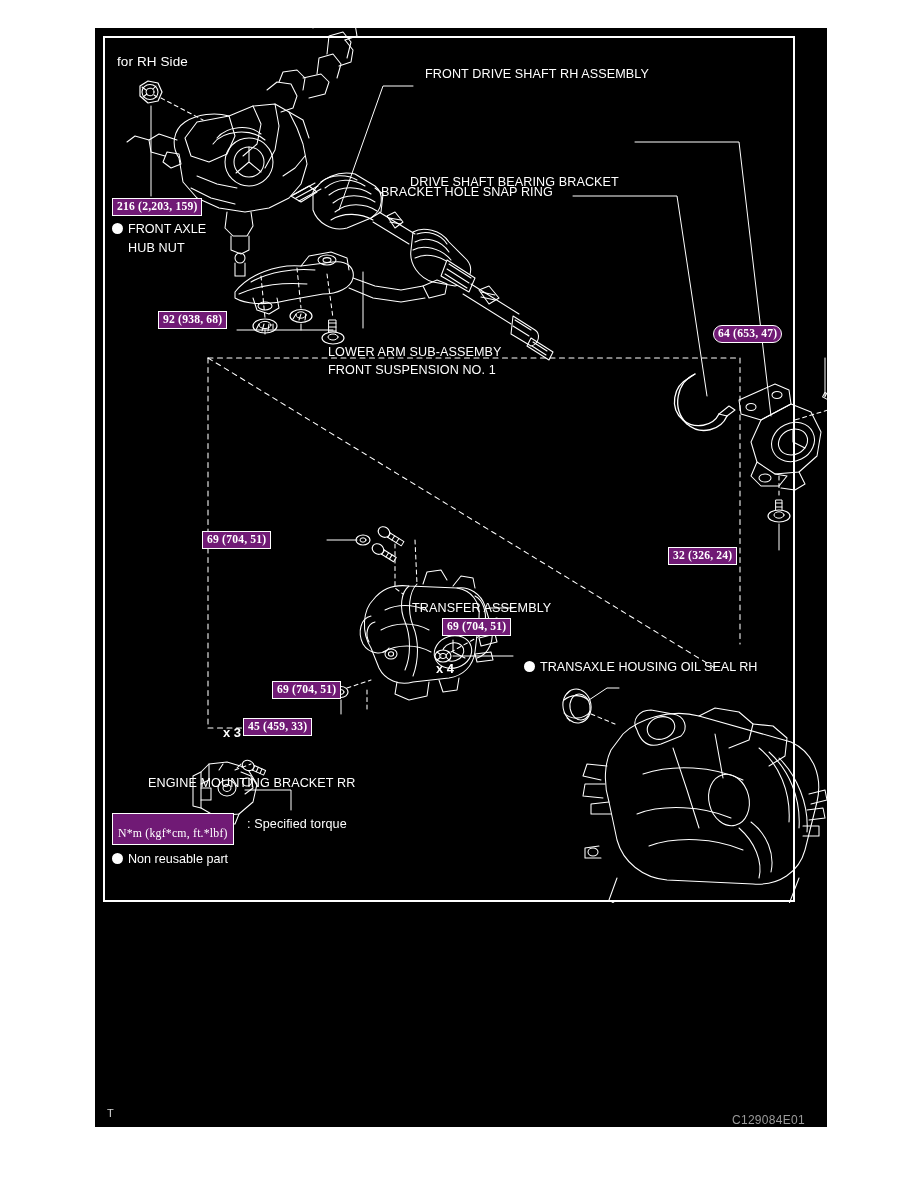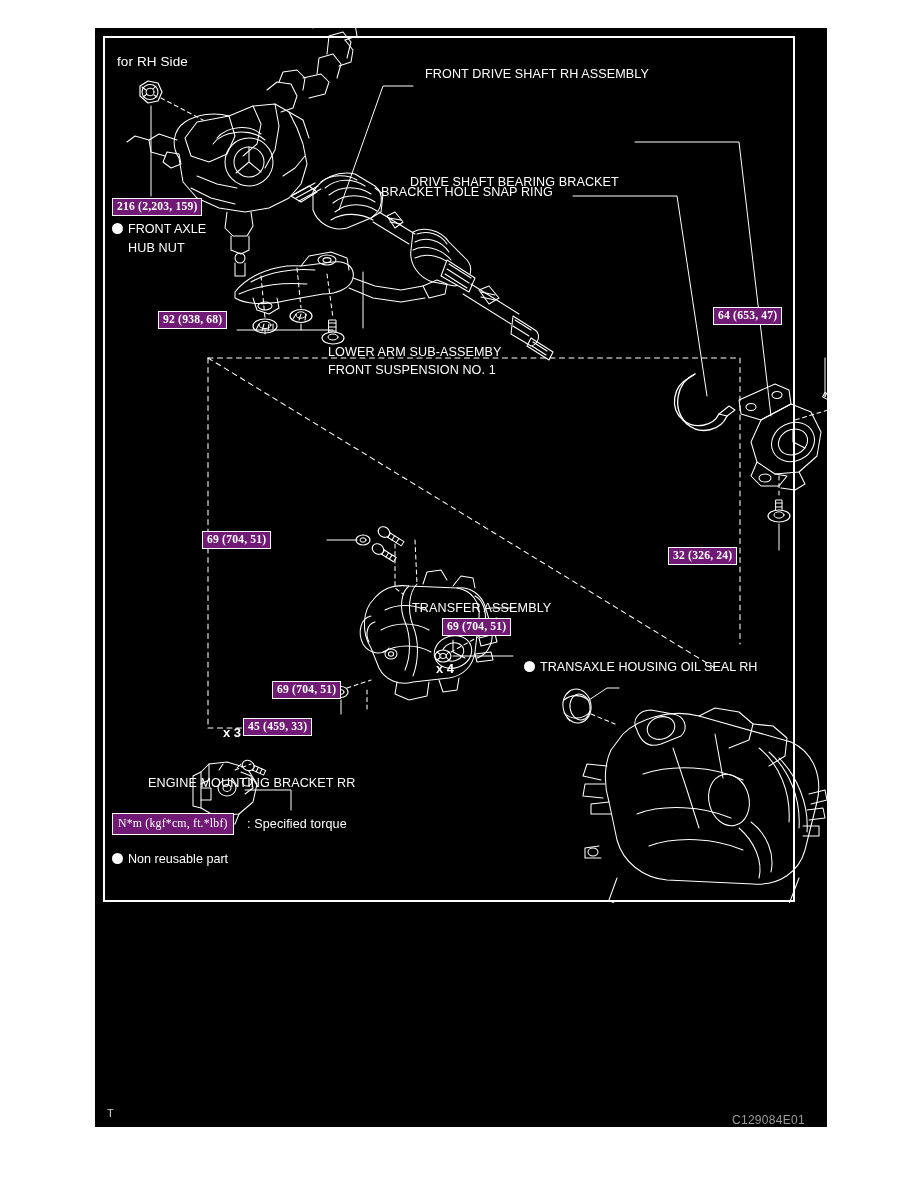--- a/index.html
+++ b/index.html
@@ -37,21 +37,21 @@
   
   .torque{
     position:absolute;display:inline-block;
     color:#ffffff;background:#701a75;
     border:1.6px solid #ffffff;
     font-size:11.6px;font-weight:bold;
     padding:1px 4px 2px 4px;white-space:nowrap;
     font-family:Liberation Serif, serif;
     letter-spacing:.2px;
   }
-  .torque.plain{font-weight:normal;font-size:11.8px;padding:2px 5px 3px 5px;}
+  .torque.plain{font-weight:normal;font-size:11.8px;padding:12px 5px 3px 5px;}
   
   .mult{position:absolute;color:#ffffff;font-size:13px;white-space:nowrap;font-weight:bold;}
   
   .bullet{
     display:inline-block;width:11px;height:11px;border-radius:50%;
     background:#ffffff;vertical-align:-1px;margin-right:5px;
   }
   .legend-row{position:absolute;color:#ffffff;font-size:12.6px;white-space:nowrap;}
   
   #figure-code{
@@ -450,21 +450,21 @@
   <div class="legend-row" style="left:17px;top:194px;">
     <span class="bullet"></span><span>FRONT AXLE</span>
   </div>
   <div class="lbl lbl-caps" style="left:33px;top:213px;">HUB NUT</div>
 
   <div class="torque" style="left:63px;top:283px;">92 (938, 68)</div>
 
   <div class="lbl lbl-caps" style="left:233px;top:300px;margin-top:35px;">FRONT SUSPENSION NO. 1</div>
   <div class="lbl lbl-caps" style="left:233px;top:317px;text-align:right;">LOWER ARM SUB-ASSEMBY</div>
 
-  <div class="torque" style="left:618px;top:279px;">64 (653, 47)</div>
+  <div class="torque" style="left:618px;top:297px;border-radius:9px;">64 (653, 47)</div>
 
   <div class="torque" style="left:573px;top:519px;">32 (326, 24)</div>
 
   <div class="torque" style="left:107px;top:503px;">69 (704, 51)</div>
 
   <div class="lbl lbl-caps" style="left:317px;top:573px;">TRANSFER ASSEMBLY</div>
 
   <div class="mult" style="left:341px;top:633px;">x 4</div>
   <div class="torque" style="left:347px;top:590px;">69 (704, 51)</div>
 

